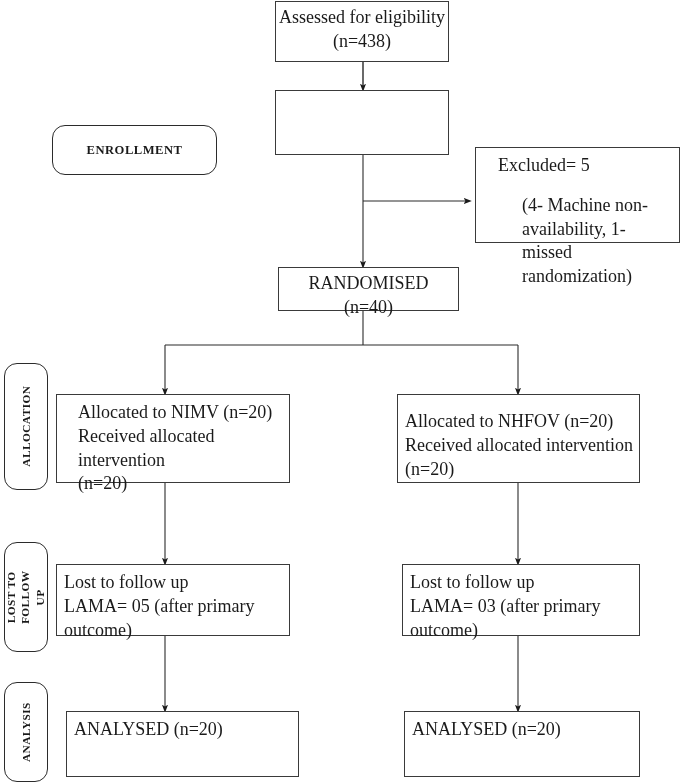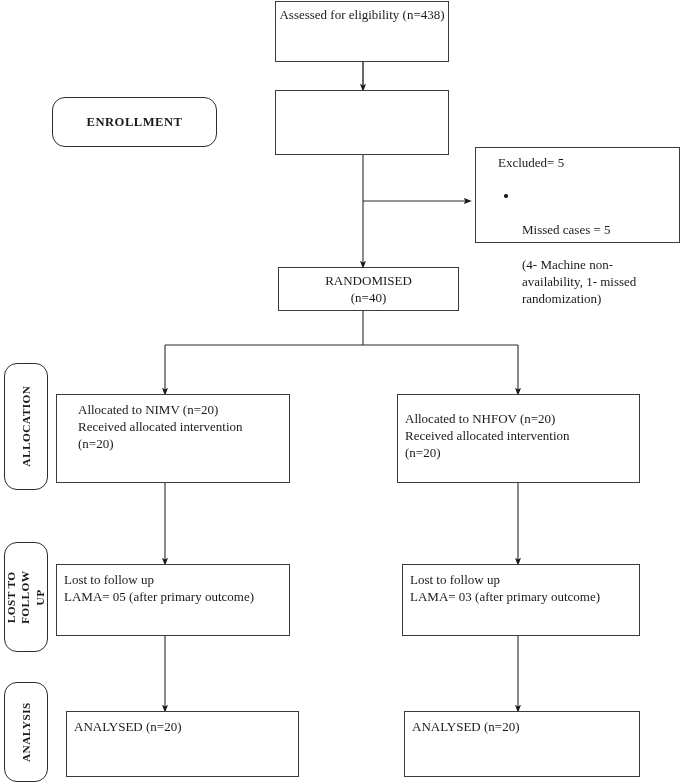--- a/index.html
+++ b/index.html
@@ -18,21 +18,21 @@
   }
   .box {
     position: absolute;
     box-sizing: border-box;
     border: 1.3px solid #3a3a3a;
     background: #ffffff;
   }
   .box-text {
     position: absolute;
     box-sizing: border-box;
-    font-size: 13px;
+    font-size: 18px;
     line-height: 1.32;
     color: #1a1a1a;
     white-space: pre-line;
   }
   .text-left {
     text-align: left;
   }
   .text-center {
     text-align: center;
   }
@@ -57,20 +57,21 @@
   }
   .enroll-box {
     position: absolute;
     box-sizing: border-box;
     border: 1.3px solid #2b2b2b;
     border-radius: 13px;
     background: #ffffff;
     display: flex;
     align-items: center;
     justify-content: center;
+    margin-top: 28px;
   }
   .enroll-label {
     font-weight: bold;
     font-size: 12.6px;
     letter-spacing: 0.5px;
   }
   svg.connectors {
     position: absolute;
     left: 0;
     top: 0;
@@ -141,24 +142,20 @@
   </div>
 
   <div class="box" style="left:275px; top:1px; width:174px; height:61px;"></div>
   <div class="box-text text-center" style="left:279px; top:6px; width:166px;">Assessed for eligibility (n=438)</div>
 
   <div class="box" style="left:275px; top:90px; width:174px; height:65px;"></div>
 
   <div class="box" style="left:475px; top:147px; width:205px; height:96px;"></div>
   <div class="box-text text-left" style="left:498px; top:154px; width:195px;">Excluded= 5</div>
   <div class="box-text text-left" style="left:482px; top:170px; width:198px;">
-    <span class="bullet-row">
-      <span class="bullet-dot"></span>
-      <span>Missed cases = 5</span>
-    </span>
     <span class="bullet-row">(4- Machine non-
 availability, 1- missed
 randomization)</span>
   </div>
 
   <div class="box" style="left:278px; top:267px; width:181px; height:44px;"></div>
   <div class="box-text text-center" style="left:282px; top:272px; width:173px;">RANDOMISED
 (n=40)</div>
 
   <div class="box" style="left:56px; top:394px; width:234px; height:89px;"></div>

